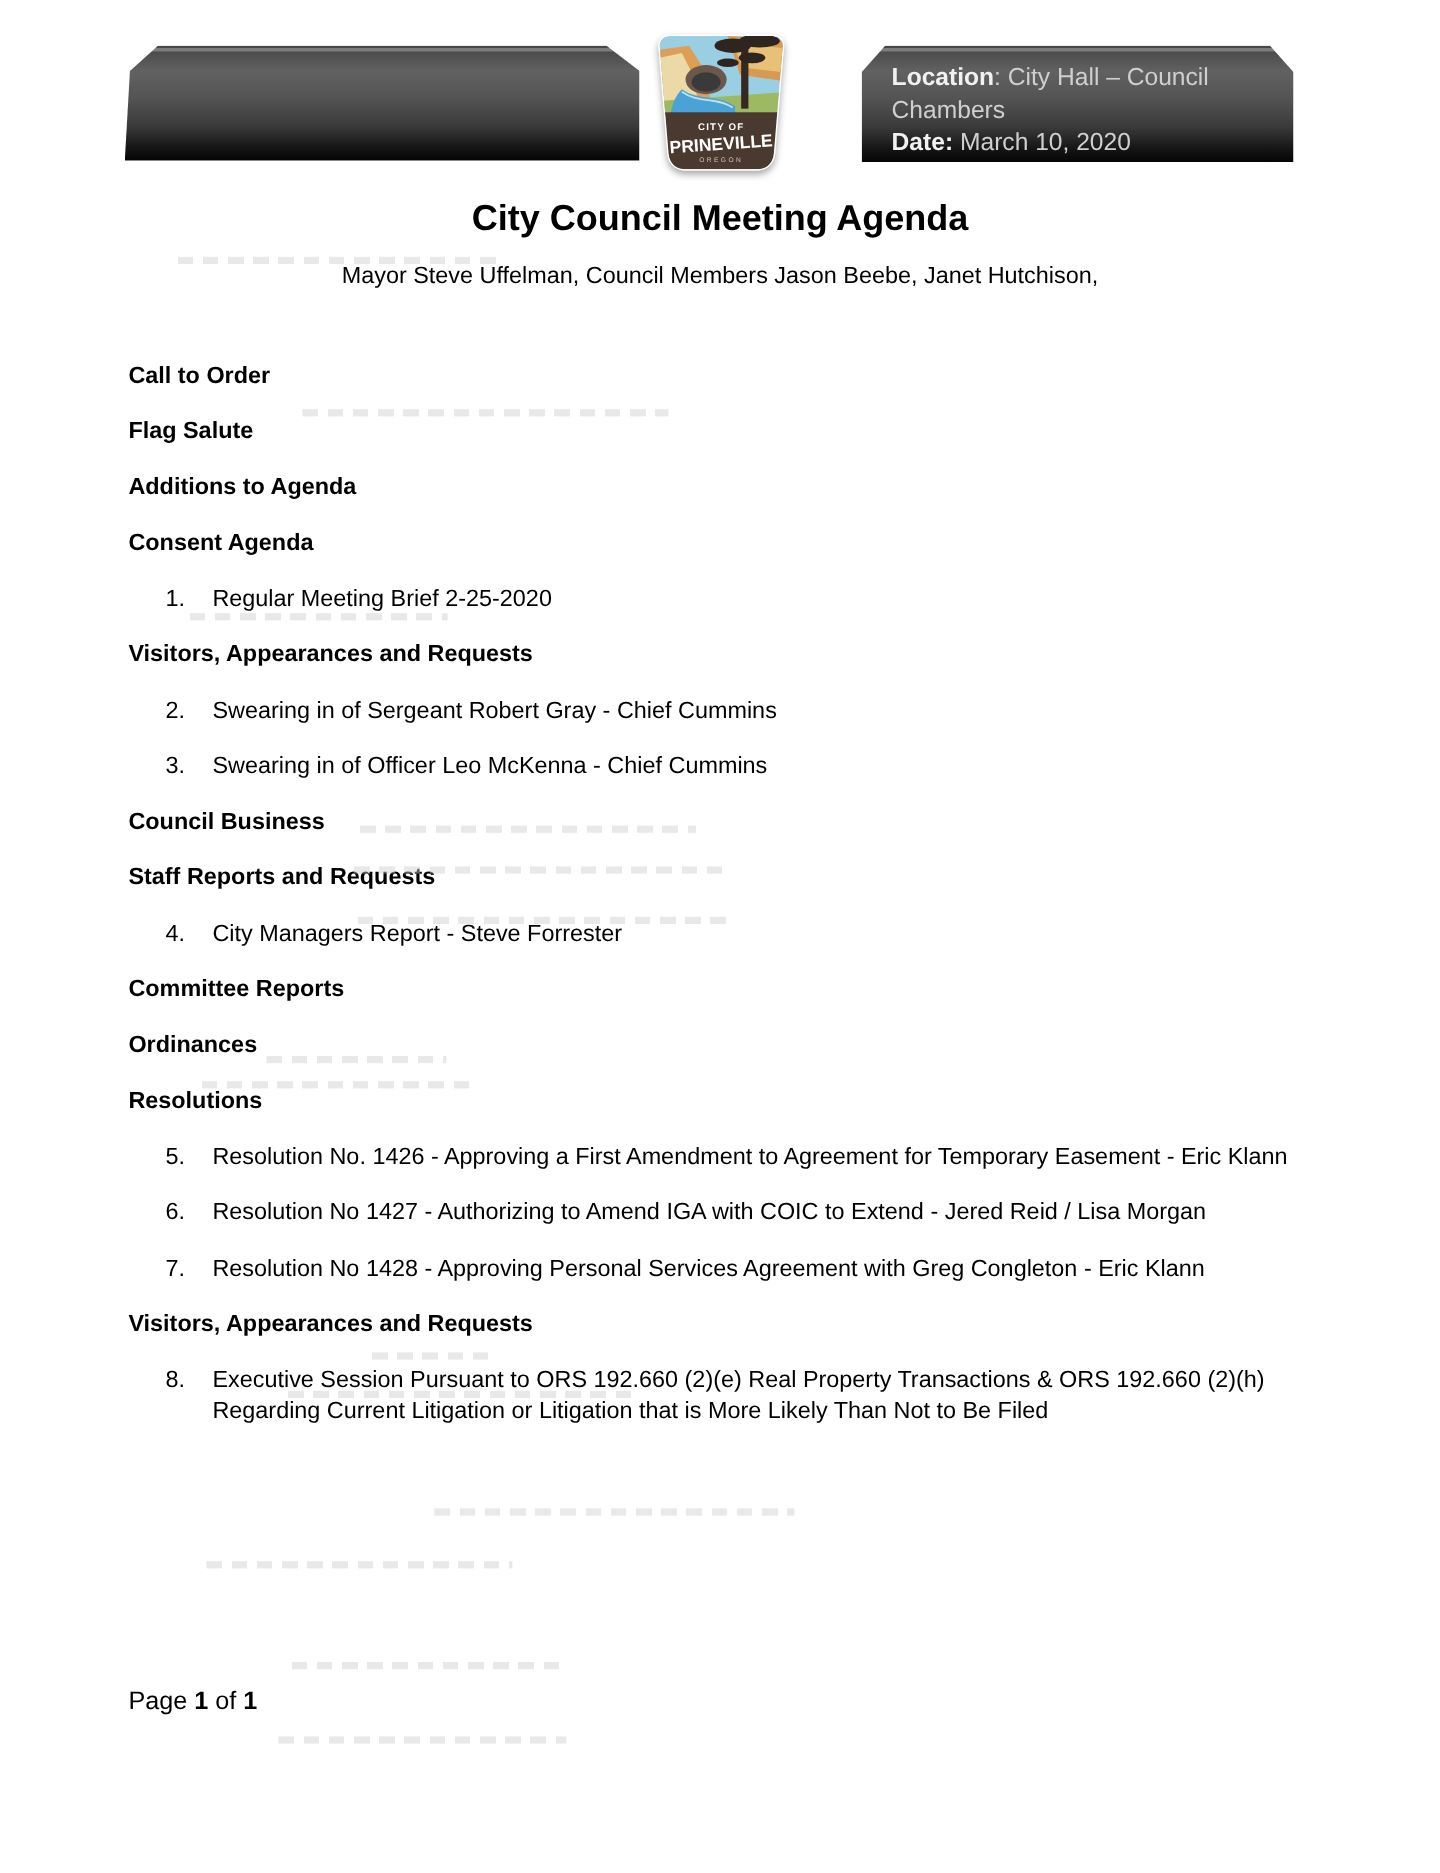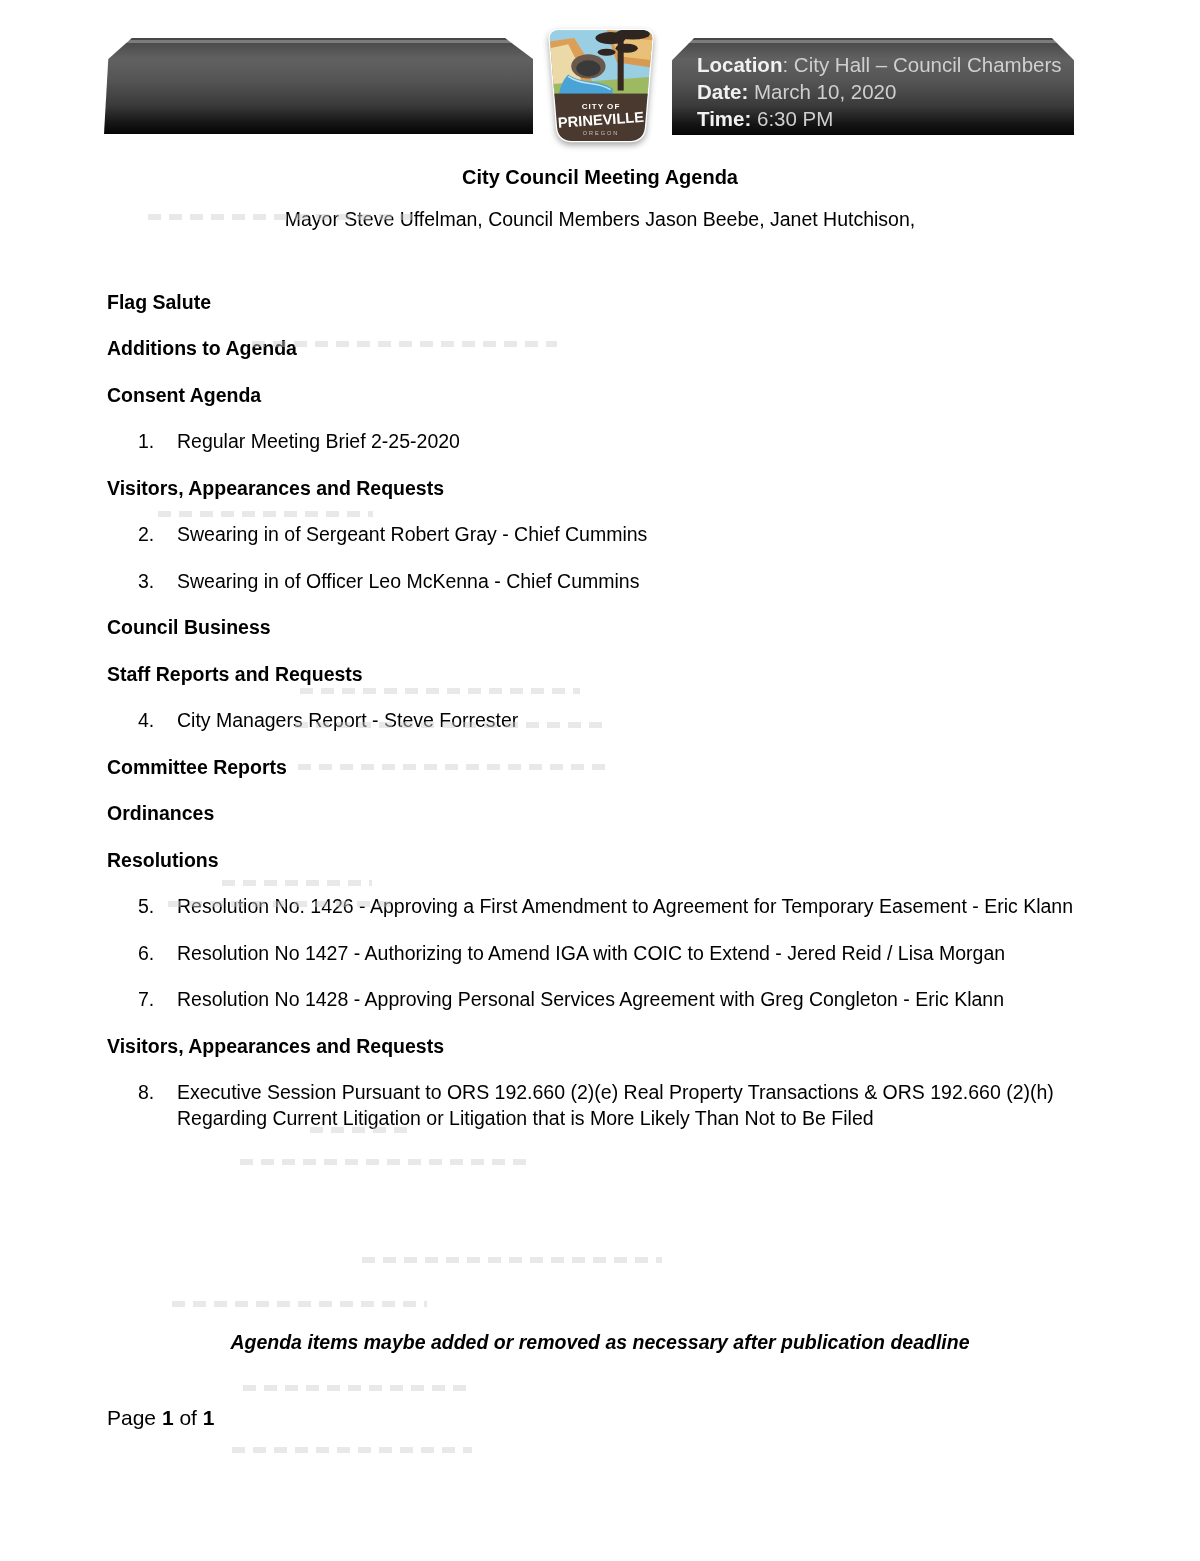--- a/index.html
+++ b/index.html
@@ -21,37 +21,37 @@
   }
   .banner::before{
     content:"";position:absolute;left:4%;right:4%;top:2px;height:3px;
     background:rgba(255,255,255,0.28);border-radius:2px;
   }
   .banner-left{
     left:104px;top:38px;width:429px;height:96px;
     clip-path:polygon(6.5% 0,93.5% 0,100% 22%,100% 100%,0 100%,1% 22%);
   }
   .banner-right{
-    left:672px;top:38px;width:402px;height:97px;
+    left:718px;top:38px;width:360px;height:97px;
     clip-path:polygon(5.5% 0,94.5% 0,100% 23%,100% 100%,0 100%,0 23%);
   }
   .info-lines{padding:13px 0 0 25px;font-size:20.5px;line-height:27px;}
   .info-line .lbl{font-weight:bold;color:#f1f1f1;}
   .info-line .sep,.info-line .val{color:#cfcfcf;}
   
   .badge{
     position:absolute;left:540px;top:26px;width:122px;height:119px;
     filter:drop-shadow(0 3px 3px rgba(0,0,0,0.35));
     z-index:2;
   }
   
   .doc-title{
     margin:16px 0 0 0;
     text-align:center;
-    font-size:20px;font-weight:bold;
+    font-size:30px;font-weight:bold;
   }
   .attendees{
     margin-top:16px;
     text-align:center;
     font-size:19.5px;line-height:28.5px;
   }
   
   .agenda{margin:55px 70px 0 107px;font-size:19.5px;line-height:26px;}
   .agenda-heading{font-weight:bold;margin:0 0 20.5px 0;}
   .agenda-item{display:flex;margin:0 0 20.5px 0;}
@@ -127,20 +127,21 @@
     </svg>
   </div>
 
   <h1 class="doc-title">City Council Meeting Agenda</h1>
 
   <div class="attendees">
     <div>Mayor Steve Uffelman, Council Members Jason Beebe, Janet Hutchison,</div>
   </div>
 
   <div class="agenda">
+      <div class="agenda-heading">Call to Order</div>
       <div class="agenda-heading">Flag Salute</div>
       <div class="agenda-heading">Additions to Agenda</div>
       <div class="agenda-heading">Consent Agenda</div>
       <div class="agenda-item">
         <span class="item-num">1.</span>
         <span class="item-text">Regular Meeting Brief 2-25-2020</span>
       </div>
       <div class="agenda-heading">Visitors, Appearances and Requests</div>
       <div class="agenda-item">
         <span class="item-num">2.</span>
@@ -171,21 +172,20 @@
         <span class="item-num">7.</span>
         <span class="item-text">Resolution No 1428 - Approving Personal Services Agreement with Greg Congleton - Eric Klann</span>
       </div>
       <div class="agenda-heading">Visitors, Appearances and Requests</div>
       <div class="agenda-item">
         <span class="item-num">8.</span>
         <span class="item-text">Executive Session Pursuant to ORS 192.660 (2)(e) Real Property Transactions &amp; ORS 192.660 (2)(h) Regarding Current Litigation or Litigation that is More Likely Than Not to Be Filed</span>
       </div>
     </div>
 
-  <div class="notice">Agenda items maybe added or removed as necessary after publication deadline</div>
 
   <div class="page-footer">
     <span>Page </span><span class="b">1</span><span> of </span><span class="b">1</span>
   </div>
 
   <div class="artifact" style="left:148px;top:214px;width:270px;"></div>
   <div class="artifact" style="left:252px;top:341px;width:305px;"></div>
   <div class="artifact" style="left:158px;top:511px;width:215px;"></div>
   <div class="artifact" style="left:300px;top:688px;width:280px;"></div>
   <div class="artifact" style="left:295px;top:722px;width:315px;"></div>

